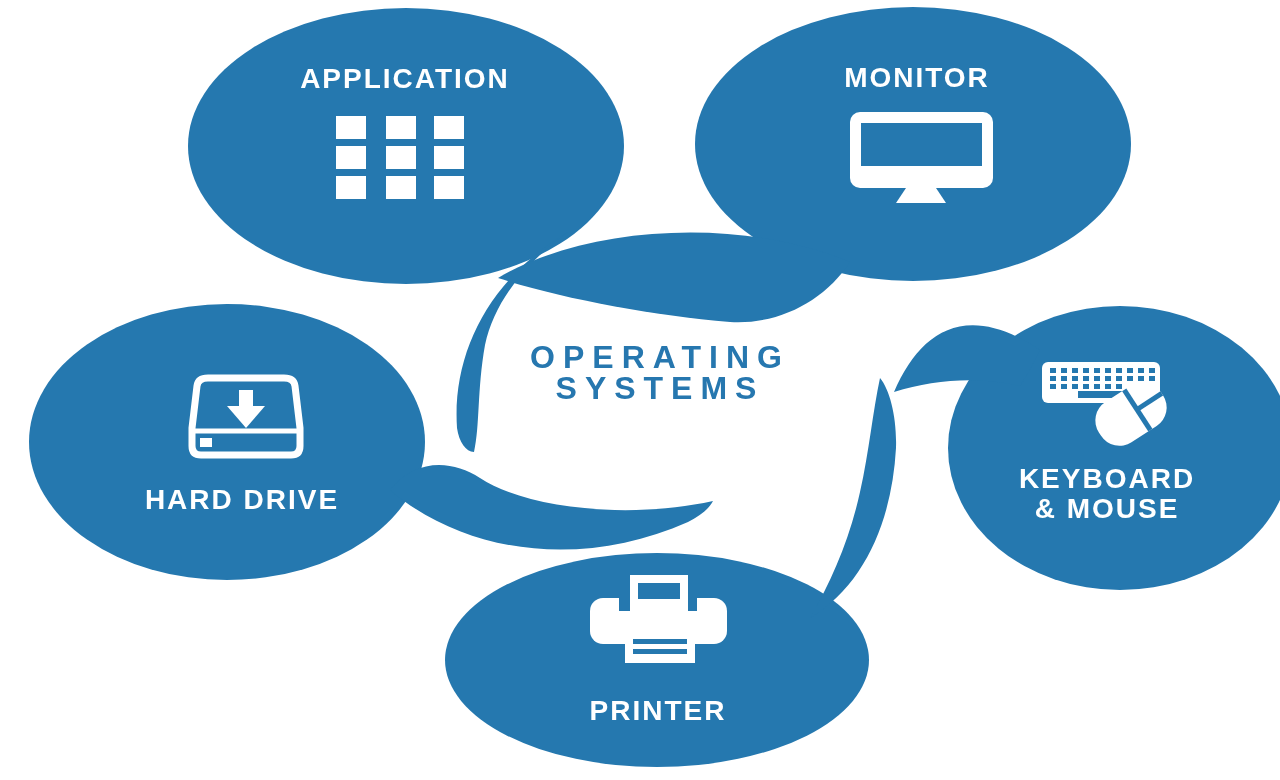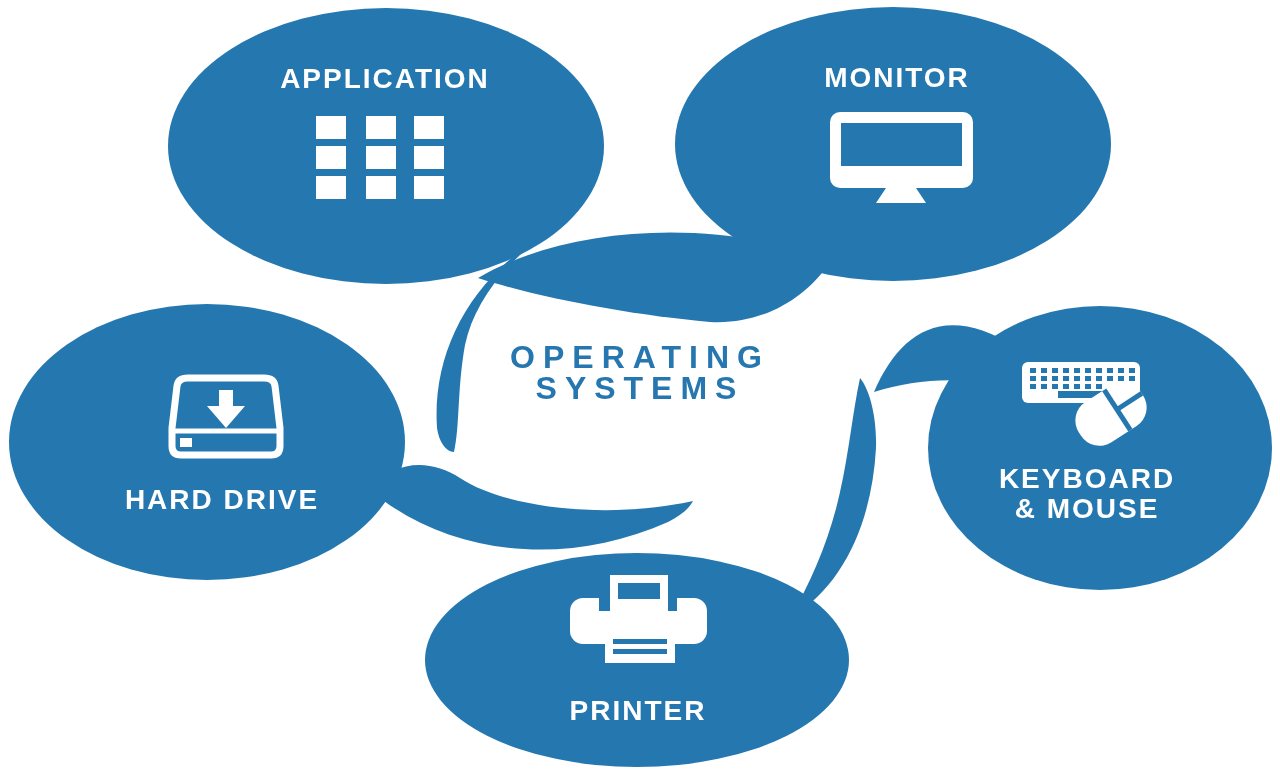--- a/index.html
+++ b/index.html
@@ -9,20 +9,21 @@
     width: 1280px;
     height: 780px;
     overflow: hidden;
     font-family: "Liberation Sans", sans-serif;
   }
   .stage {
     position: relative;
     width: 1180px;
     height: 780px;
     background: var(--bg, #ffffff);
+    padding-left: 20px;
   }
   svg { display: block; }
   .lobe { fill: var(--lobe-blue, #2578AF); }
   .white-part { fill: var(--icon-white, #ffffff); }
   .blue-part { fill: var(--lobe-blue, #2578AF); }
   .outline-white {
     fill: none;
     stroke: var(--icon-white, #ffffff);
     stroke-width: 7;
     stroke-linejoin: round;

